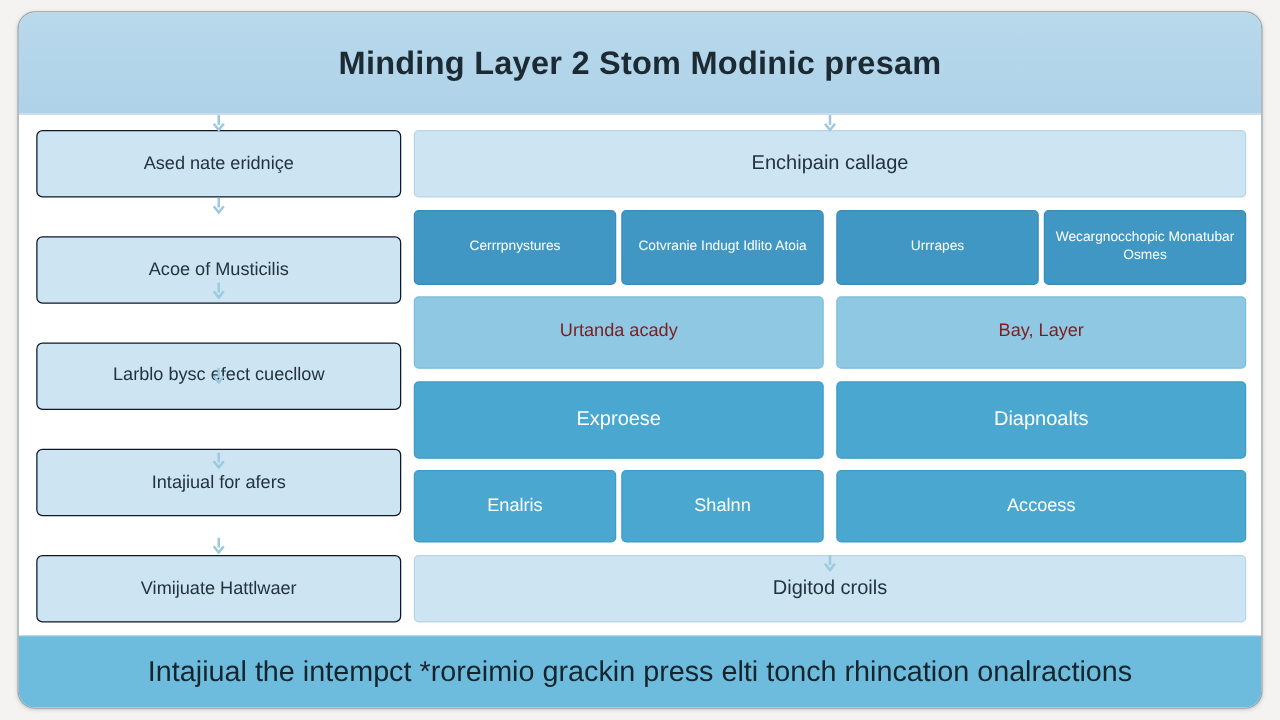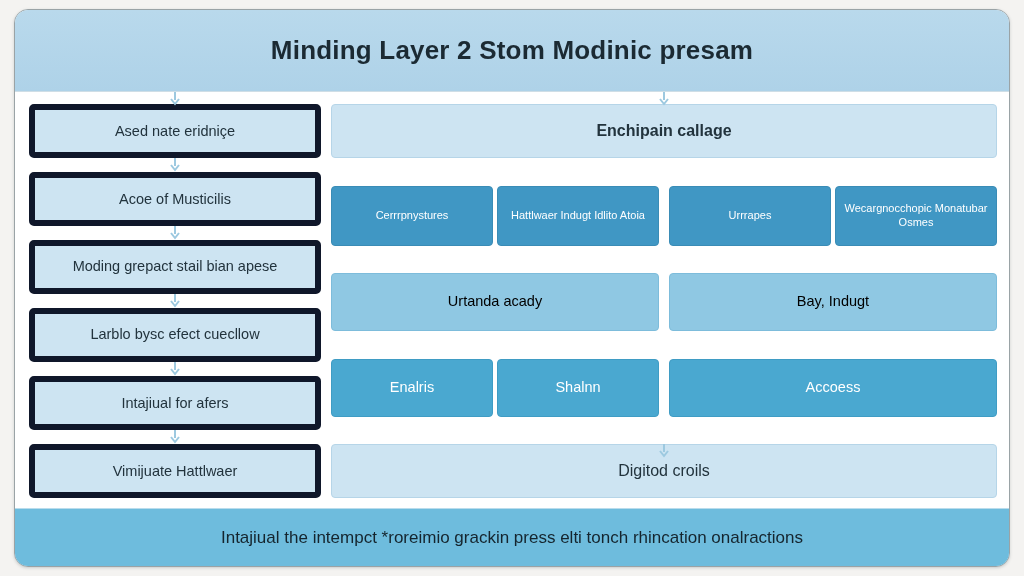--- a/index.html
+++ b/index.html
@@ -42,21 +42,21 @@
   }
 
   
   .left-col{
     position:absolute;left:14px;top:12px;width:292px;height:394px;
     display:flex;flex-direction:column;justify-content:space-between;
   }
   .flow-box{
     height:54px;
     background:#cde4f2;
-    border:6px solid #0f172a;
+    border:1px solid #0f172a;
     border-radius:5px;
     display:flex;align-items:center;justify-content:center;
     text-align:center;
     font-size:14.5px;color:#22333d;
     line-height:1.25;
     padding:0 10px;box-sizing:border-box;
   }
   .flow-box.two-line{line-height:1.2;}
 
   
@@ -65,25 +65,25 @@
     display:flex;flex-direction:column;justify-content:space-between;
   }
   .r-row{display:flex;gap:10px;}
   .cell{
     border-radius:4px;
     display:flex;align-items:center;justify-content:center;
     text-align:center;box-sizing:border-box;
     padding:0 8px;line-height:1.2;
   }
   .tone-light{background:#cde4f2;border:1px solid #b6d5e8;color:#22333d;}
-  .tone-mid{background:#8fc8e3;border:1px solid #7dbcdb;color:#000000;}
+  .tone-mid{background:#8fc8e3;border:1px solid #7dbcdb;color:#7f1d1d;}
   .tone-deep{background:#4aa8d0;border:1px solid #3f9cc4;color:#ffffff;}
   .tone-deep2{background:#4097c4;border:1px solid #3a8cb6;color:#ffffff;}
 
-  .row-top{height:54px;font-weight:bold;}
+  .row-top{height:54px;}
   .row-small{height:60px;}
   .row-mid{height:58px;}
   .row-big{height:62px;}
   .row-four{height:58px;}
   .row-bottom{height:54px;}
 
   .f1{flex:1;}
   .grp{display:flex;flex:1;gap:4px;border-radius:23px;}
 
   .t-lg{font-size:16px;}
@@ -92,21 +92,21 @@
 
   
   .footer{
     position:absolute;left:0;bottom:0;width:100%;height:58px;
     background:#6ebcdd;
     border-top:1px solid #b9dcec;
     display:flex;align-items:center;justify-content:center;
     box-sizing:border-box;
   }
   .footer-text{
-    font-size:17px;color:#15252e;font-weight:500;white-space:nowrap;
+    font-size:23px;color:#15252e;font-weight:500;white-space:nowrap;
   }
 
   
   .arrow{position:absolute;width:14px;height:16px;pointer-events:none;}
   .arrow svg{display:block;}
 </style>
 </head>
 <body>
 
 <div class="canvas">
@@ -114,48 +114,51 @@
 
     <div class="header">
       <div class="header-title">Minding Layer 2 Stom Modinic presam</div>
     </div>
 
     <div class="body">
 
       <div class="left-col">
         <div class="flow-box">Ased nate eridniçe</div>
         <div class="flow-box">Acoe of Musticilis</div>
-        <div class="flow-box two-line">Moding grepact stail bian apese</div>
         <div class="flow-box two-line">Larblo bysc efect cuecllow</div>
         <div class="flow-box">Intajiual for afers</div>
         <div class="flow-box">Vimijuate Hattlwaer</div>
       </div>
 
       <div class="right-col">
 
         <div class="r-row row-top">
           <div class="cell tone-light t-lg f1">Enchipain callage</div>
         </div>
 
         <div class="r-row row-small">
           <div class="grp">
             <div class="cell tone-deep2 t-sm f1">Cerrrpnystures</div>
-            <div class="cell tone-deep2 t-sm f1">Hattlwaer Indugt Idlito Atoia</div>
+            <div class="cell tone-deep2 t-sm f1">Cotvranie Indugt Idlito Atoia</div>
           </div>
           <div class="grp">
             <div class="cell tone-deep2 t-sm f1">Urrrapes</div>
             <div class="cell tone-deep2 t-sm f1">Wecargnocchopic Monatubar Osmes</div>
           </div>
         </div>
 
         <div class="r-row row-mid">
           <div class="cell tone-mid t-md f1">Urtanda acady</div>
-          <div class="cell tone-mid t-md f1">Bay, Indugt</div>
-        </div>
-
+          <div class="cell tone-mid t-md f1">Bay, Layer</div>
+        </div>
+
+        <div class="r-row row-big">
+          <div class="cell tone-deep t-lg f1">Exproese</div>
+          <div class="cell tone-deep t-lg f1">Diapnoalts</div>
+        </div>
 
         <div class="r-row row-four">
           <div class="grp">
             <div class="cell tone-deep t-md f1">Enalris</div>
             <div class="cell tone-deep t-md f1">Shalnn</div>
           </div>
           <div class="grp">
             <div class="cell tone-deep t-md f1">Accoess</div>
           </div>
         </div>

